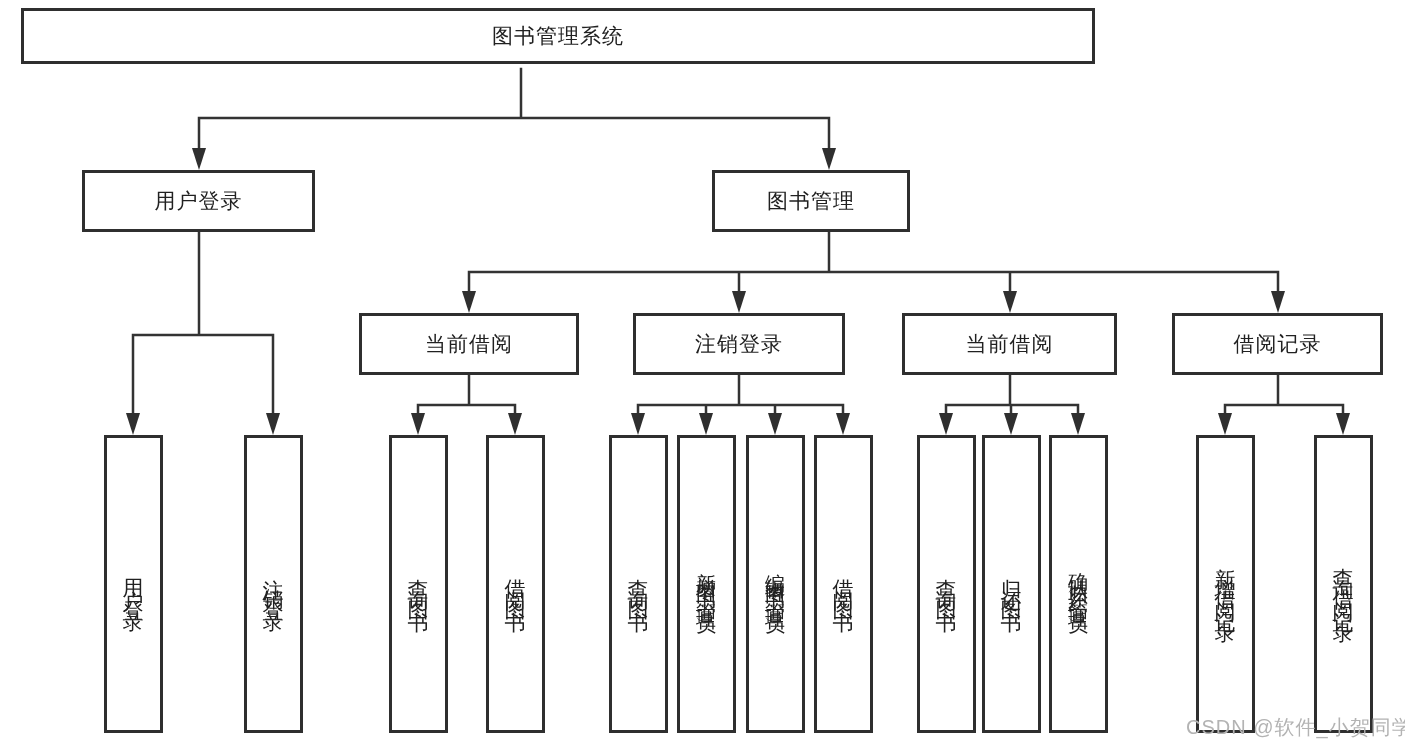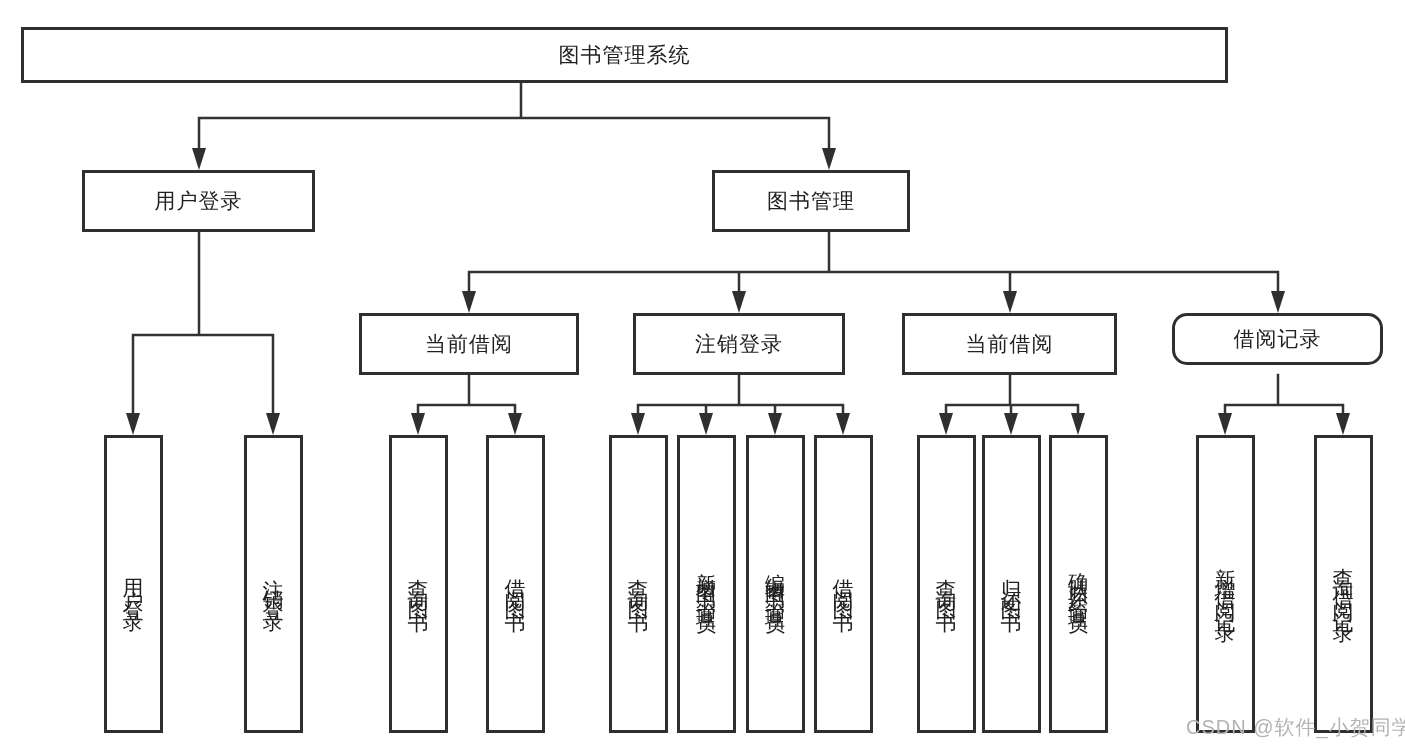--- a/index.html
+++ b/index.html
@@ -84,41 +84,41 @@
       <polygon points="768,413 782,413 775,435"></polygon>
       <polygon points="836,413 850,413 843,435"></polygon>
       <polygon points="939,413 953,413 946,435"></polygon>
       <polygon points="1004,413 1018,413 1011,435"></polygon>
       <polygon points="1071,413 1085,413 1078,435"></polygon>
       <polygon points="1218,413 1232,413 1225,435"></polygon>
       <polygon points="1336,413 1350,413 1343,435"></polygon>
     </g>
   </svg>
 
-  <div class="box" style="left:21px;top:27px;width:1207px;height:56px;">
+  <div class="box" style="left:21px;top:8px;width:1074px;height:56px;">
     <span>图书管理系统</span>
   </div>
 
   <div class="box" style="left:82px;top:170px;width:233px;height:62px;">
     <span>用户登录</span>
   </div>
   <div class="box" style="left:712px;top:170px;width:198px;height:62px;">
     <span>图书管理</span>
   </div>
 
   <div class="box" style="left:359px;top:313px;width:220px;height:62px;">
     <span>当前借阅</span>
   </div>
   <div class="box" style="left:633px;top:313px;width:212px;height:62px;">
     <span>注销登录</span>
   </div>
   <div class="box" style="left:902px;top:313px;width:215px;height:62px;">
     <span>当前借阅</span>
   </div>
-  <div class="box" style="left:1172px;top:313px;width:211px;height:52px;border-radius:15px;">
+  <div class="box" style="left:1172px;top:313px;width:211px;height:62px;">
     <span>借阅记录</span>
   </div>
 
   <div class="vbox" style="left:104px;top:435px;width:59px;height:298px;">
     <span class="vlabel">用户登录</span>
   </div>
   <div class="vbox" style="left:244px;top:435px;width:59px;height:298px;">
     <span class="vlabel">注销登录</span>
   </div>
   <div class="vbox" style="left:389px;top:435px;width:59px;height:298px;">

